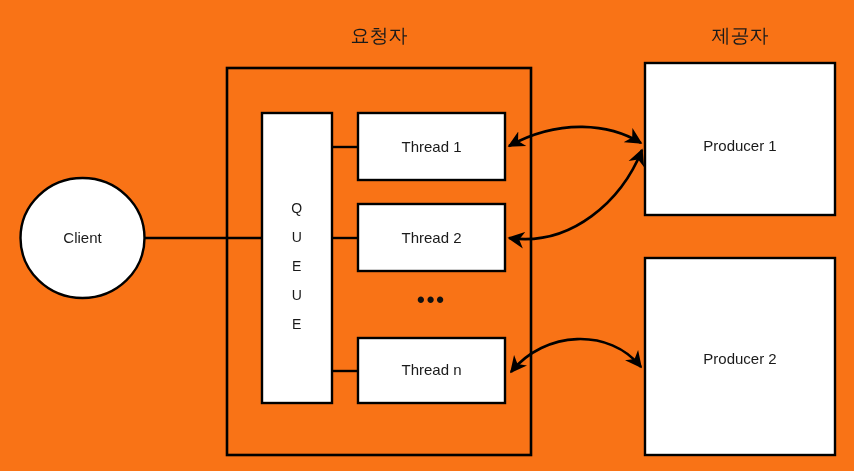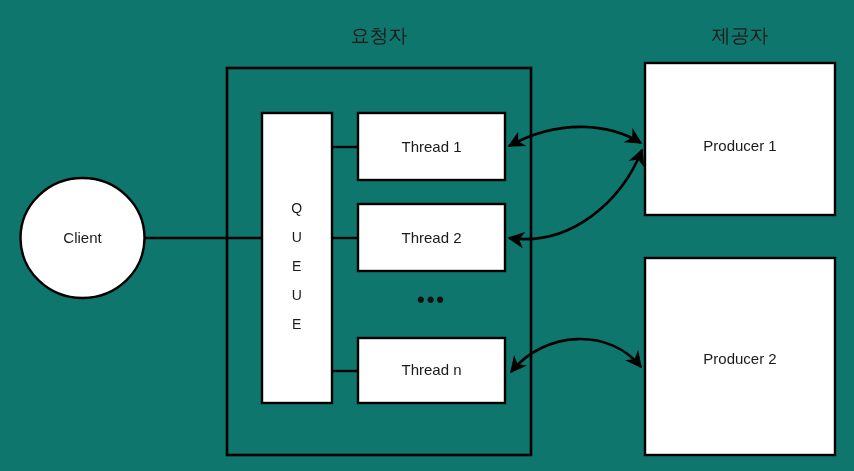--- a/index.html
+++ b/index.html
@@ -11,21 +11,21 @@
     width: 854px;
     height: 471px;
     font-family: "Liberation Sans", sans-serif;
     color: #000000;
     overflow: hidden;
   }
   #diagram-root {
     position: relative;
     width: 854px;
     height: 471px;
-    background: #0f766e;
+    background: #f97316;
   }
   .svg-layer {
     position: absolute;
     top: 0;
     left: 0;
     width: 854px;
     height: 471px;
   }
   .grp-title {
     font-size: 19px;

